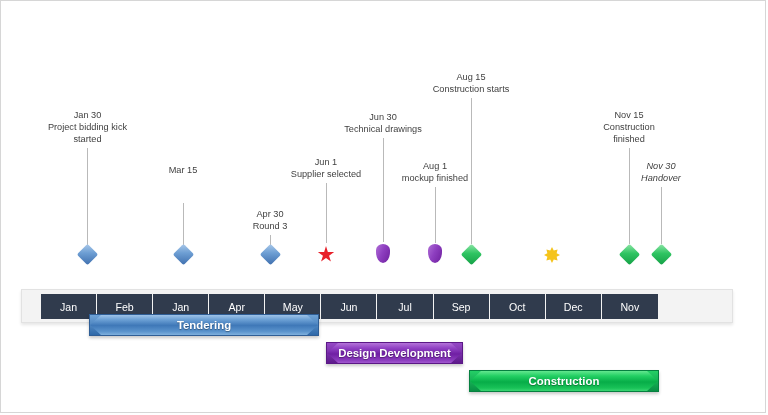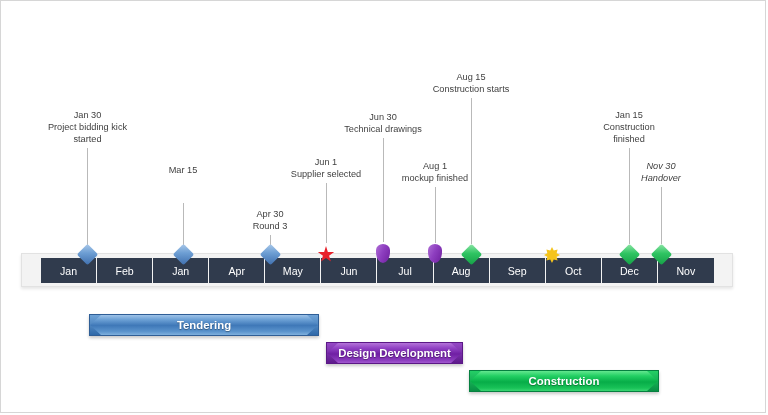--- a/index.html
+++ b/index.html
@@ -8,21 +8,21 @@
   #canvas{position:relative;width:766px;height:413px;border:1px solid #d6d6d6;
           background:#ffffff;box-sizing:border-box;overflow:hidden;}
 
   
   .callout{position:absolute;text-align:center;color:#3f3f3f;
            font-size:9.2px;line-height:12.2px;white-space:pre-line;}
   .leader{position:absolute;width:1px;background:#b9b9b9;}
 
   
   .axis-shell{position:absolute;background:#f3f3f3;border:1px solid #e2e2e2;
-              box-shadow:0 2px 3px rgba(0,0,0,.10);box-sizing:border-box;}
+              box-shadow:0 2px 3px rgba(0,0,0,.10);box-sizing:border-box;margin-top:36px;}
   .axis-track{position:absolute;display:flex;}
   .mcell{background:#303b4d;color:#ffffff;font-size:10.6px;
          display:flex;align-items:center;justify-content:center;
          border-right:1px solid #f3f3f3;box-sizing:border-box;height:100%;}
   .mcell:last-child{border-right:none;}
 
   
   .marker{position:absolute;}
   .diamond{width:15px;height:15px;transform:rotate(45deg);border-radius:2px;}
   .d-blue{background:linear-gradient(135deg,#aac9ea 0%,#6e9fd4 42%,#3f6fae 100%);}
@@ -76,21 +76,21 @@
       <div class="callout" style="left: 226px; top: 207px; width: 86px;"><div>Apr 30</div><div>Round 3</div></div>
       <div class="leader" style="left: 269px; top: 234px; height: 12px;"></div>
       <div class="callout" style="left: 272px; top: 155px; width: 106px;"><div>Jun 1</div><div>Supplier selected</div></div>
       <div class="leader" style="left: 325px; top: 182px; height: 60px;"></div>
       <div class="callout" style="left: 326px; top: 110px; width: 112px;"><div>Jun 30</div><div>Technical drawings</div></div>
       <div class="leader" style="left: 382px; top: 137px; height: 104px;"></div>
       <div class="callout" style="left: 384px; top: 159px; width: 100px;"><div>Aug 1</div><div>mockup finished</div></div>
       <div class="leader" style="left: 434px; top: 186px; height: 56px;"></div>
       <div class="callout" style="left: 414px; top: 70px; width: 112px;"><div>Aug 15</div><div>Construction starts</div></div>
       <div class="leader" style="left: 470px; top: 97px; height: 146px;"></div>
-      <div class="callout" style="left: 585px; top: 108px; width: 86px;"><div>Jan 15</div><div>Construction
+      <div class="callout" style="left: 585px; top: 108px; width: 86px;"><div>Nov 15</div><div>Construction
 finished</div></div>
       <div class="leader" style="left: 628px; top: 147px; height: 96px;"></div>
       <div class="callout" style="left: 617px; top: 159px; width: 86px; font-style: italic;"><div>Nov 30</div><div>Handover</div></div>
       <div class="leader" style="left: 660px; top: 186px; height: 57px;"></div>
     </div>
 
   <div class="axis-shell" id="axis-shell" style="left: 20px; top: 252px; width: 712px; height: 34px;">
     <div class="axis-track" id="axis-track" style="left: 19px; top: 4px; width: 673px; height: 25px;">
         <div class="mcell" style="width: 56.0833px;">
           <span>Jan</span>
@@ -105,23 +105,20 @@
           <span>Apr</span>
         </div>
         <div class="mcell" style="width: 56.0833px;">
           <span>May</span>
         </div>
         <div class="mcell" style="width: 56.0833px; justify-content: center;">
           <span>Jun</span>
         </div>
         <div class="mcell" style="width: 56.0833px;">
           <span>Jul</span>
-        </div>
-        <div class="mcell" style="width: 56.0833px;">
-          <span>Aug</span>
         </div>
         <div class="mcell" style="width: 56.0833px;">
           <span>Sep</span>
         </div>
         <div class="mcell" style="width: 56.0833px;">
           <span>Oct</span>
         </div>
         <div class="mcell" style="width: 56.0833px;">
           <span>Dec</span>
         </div>

